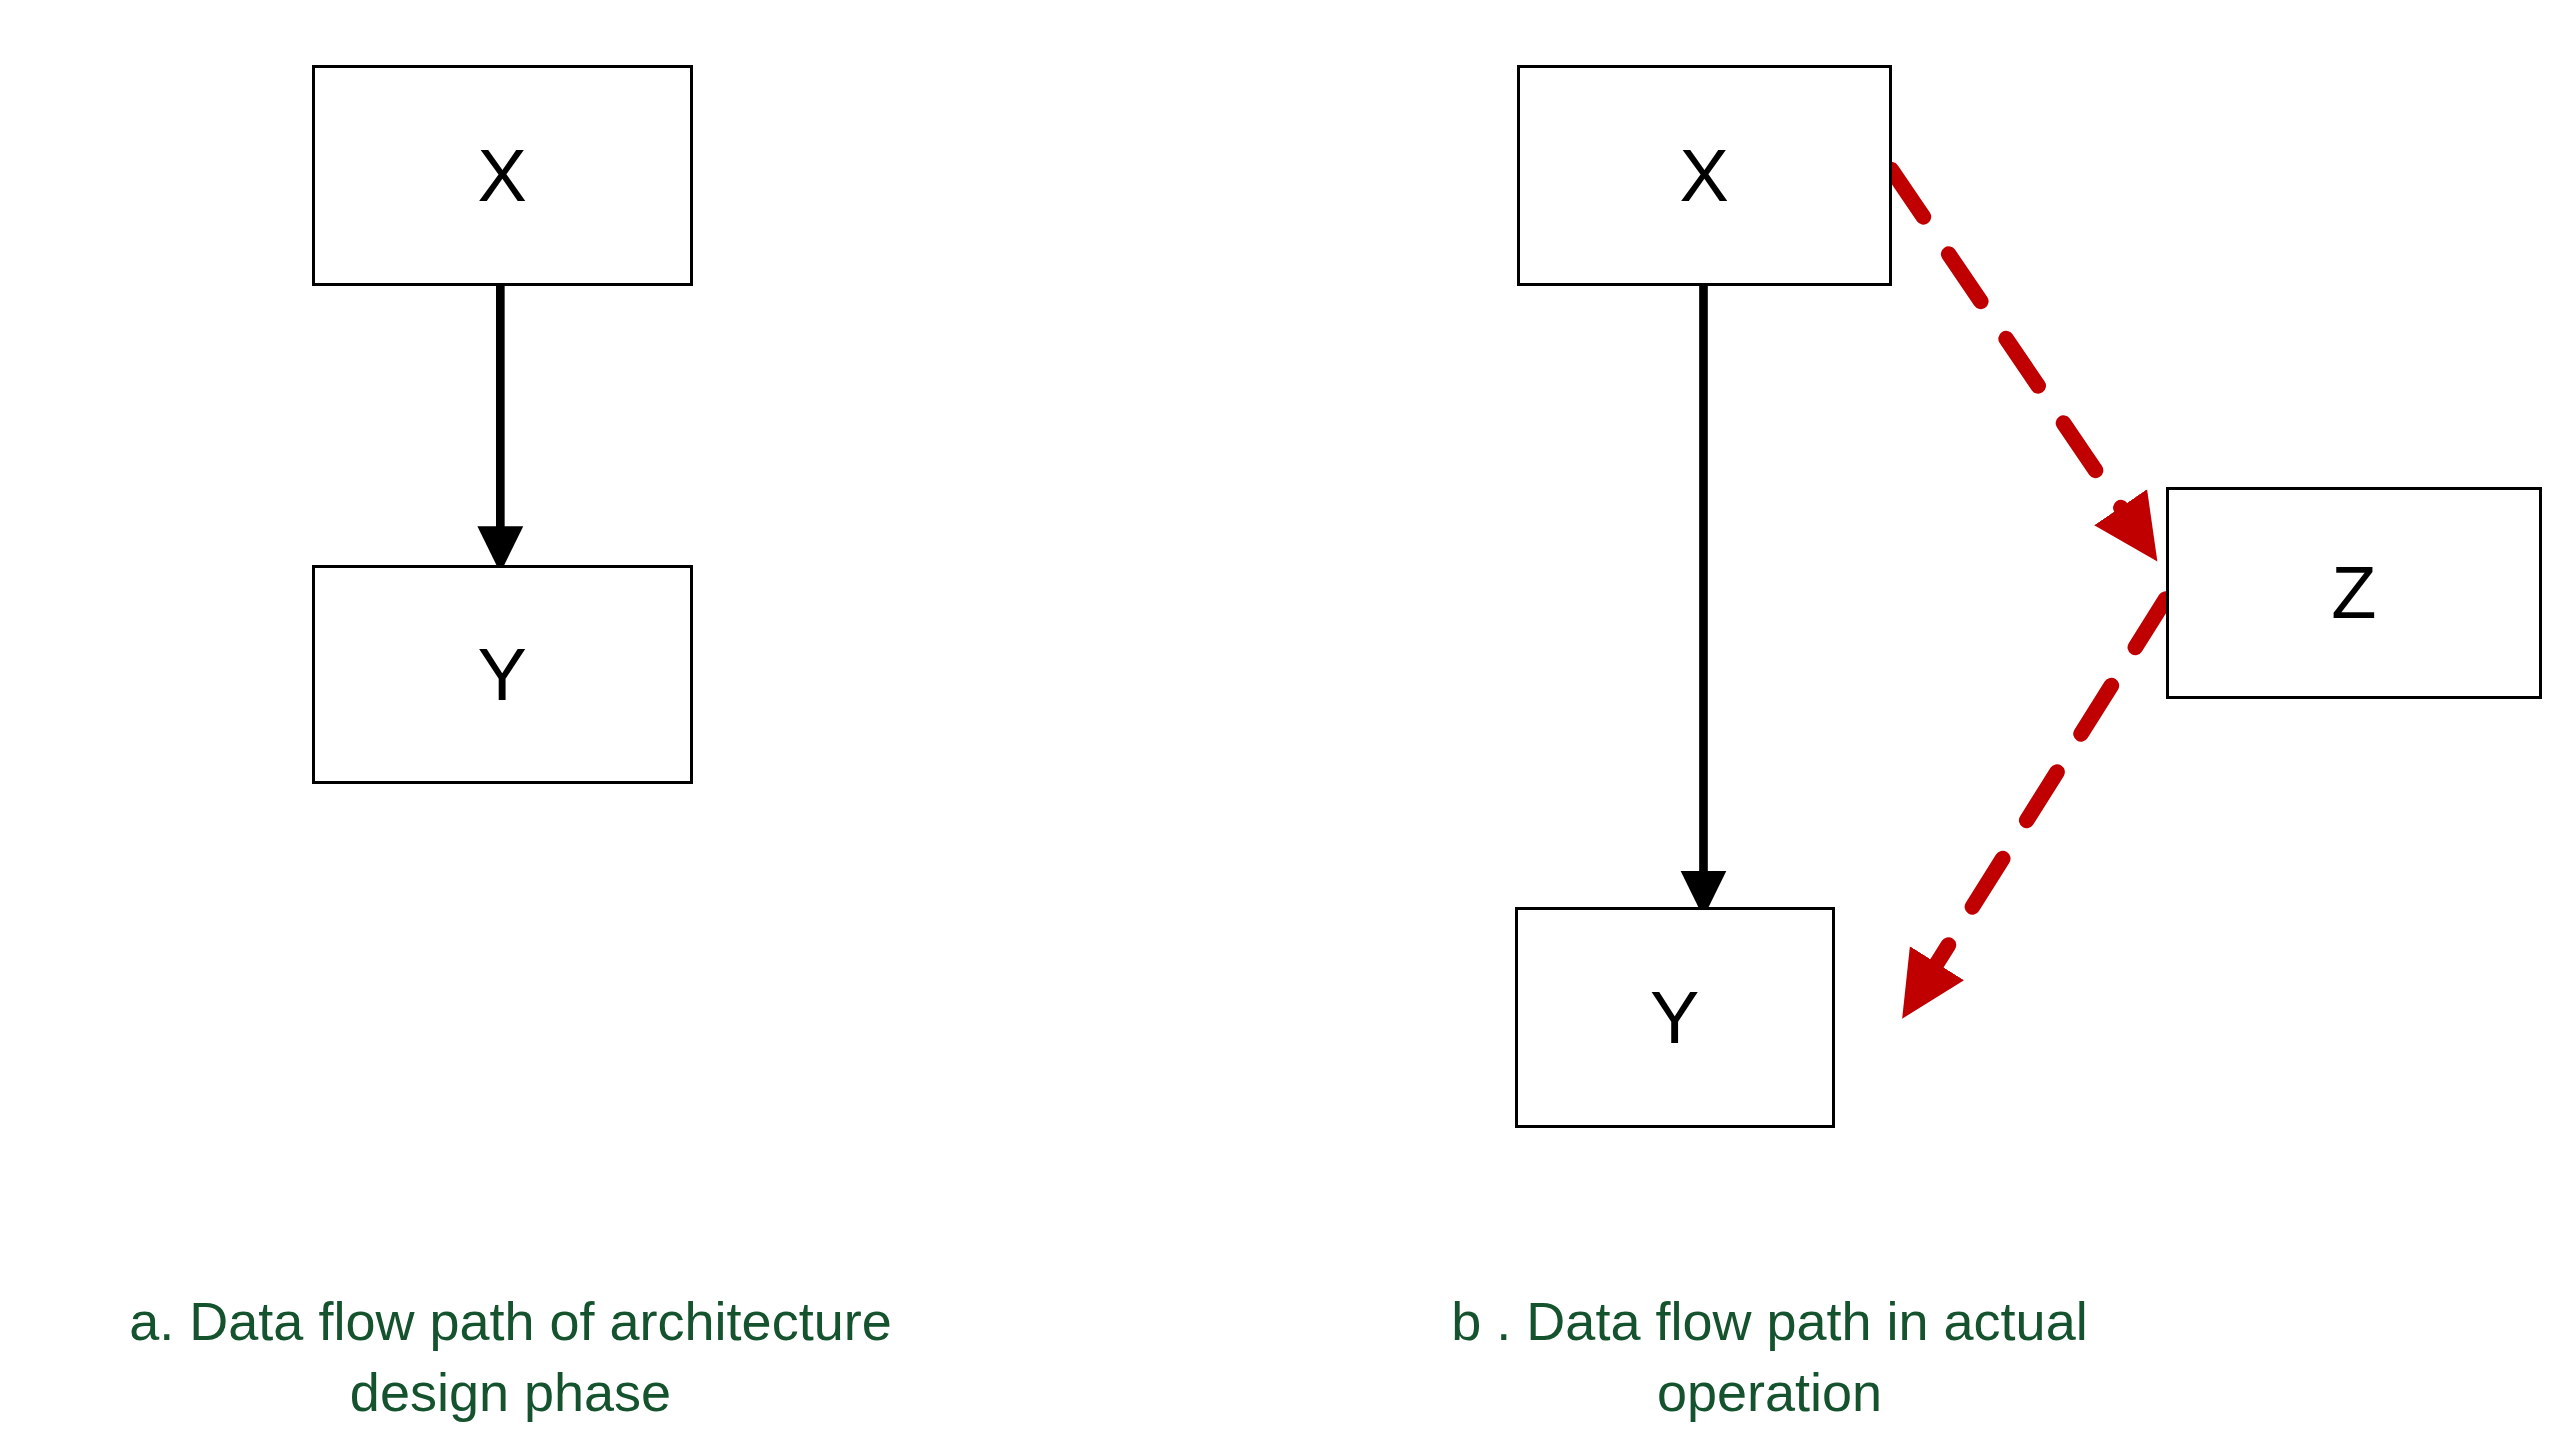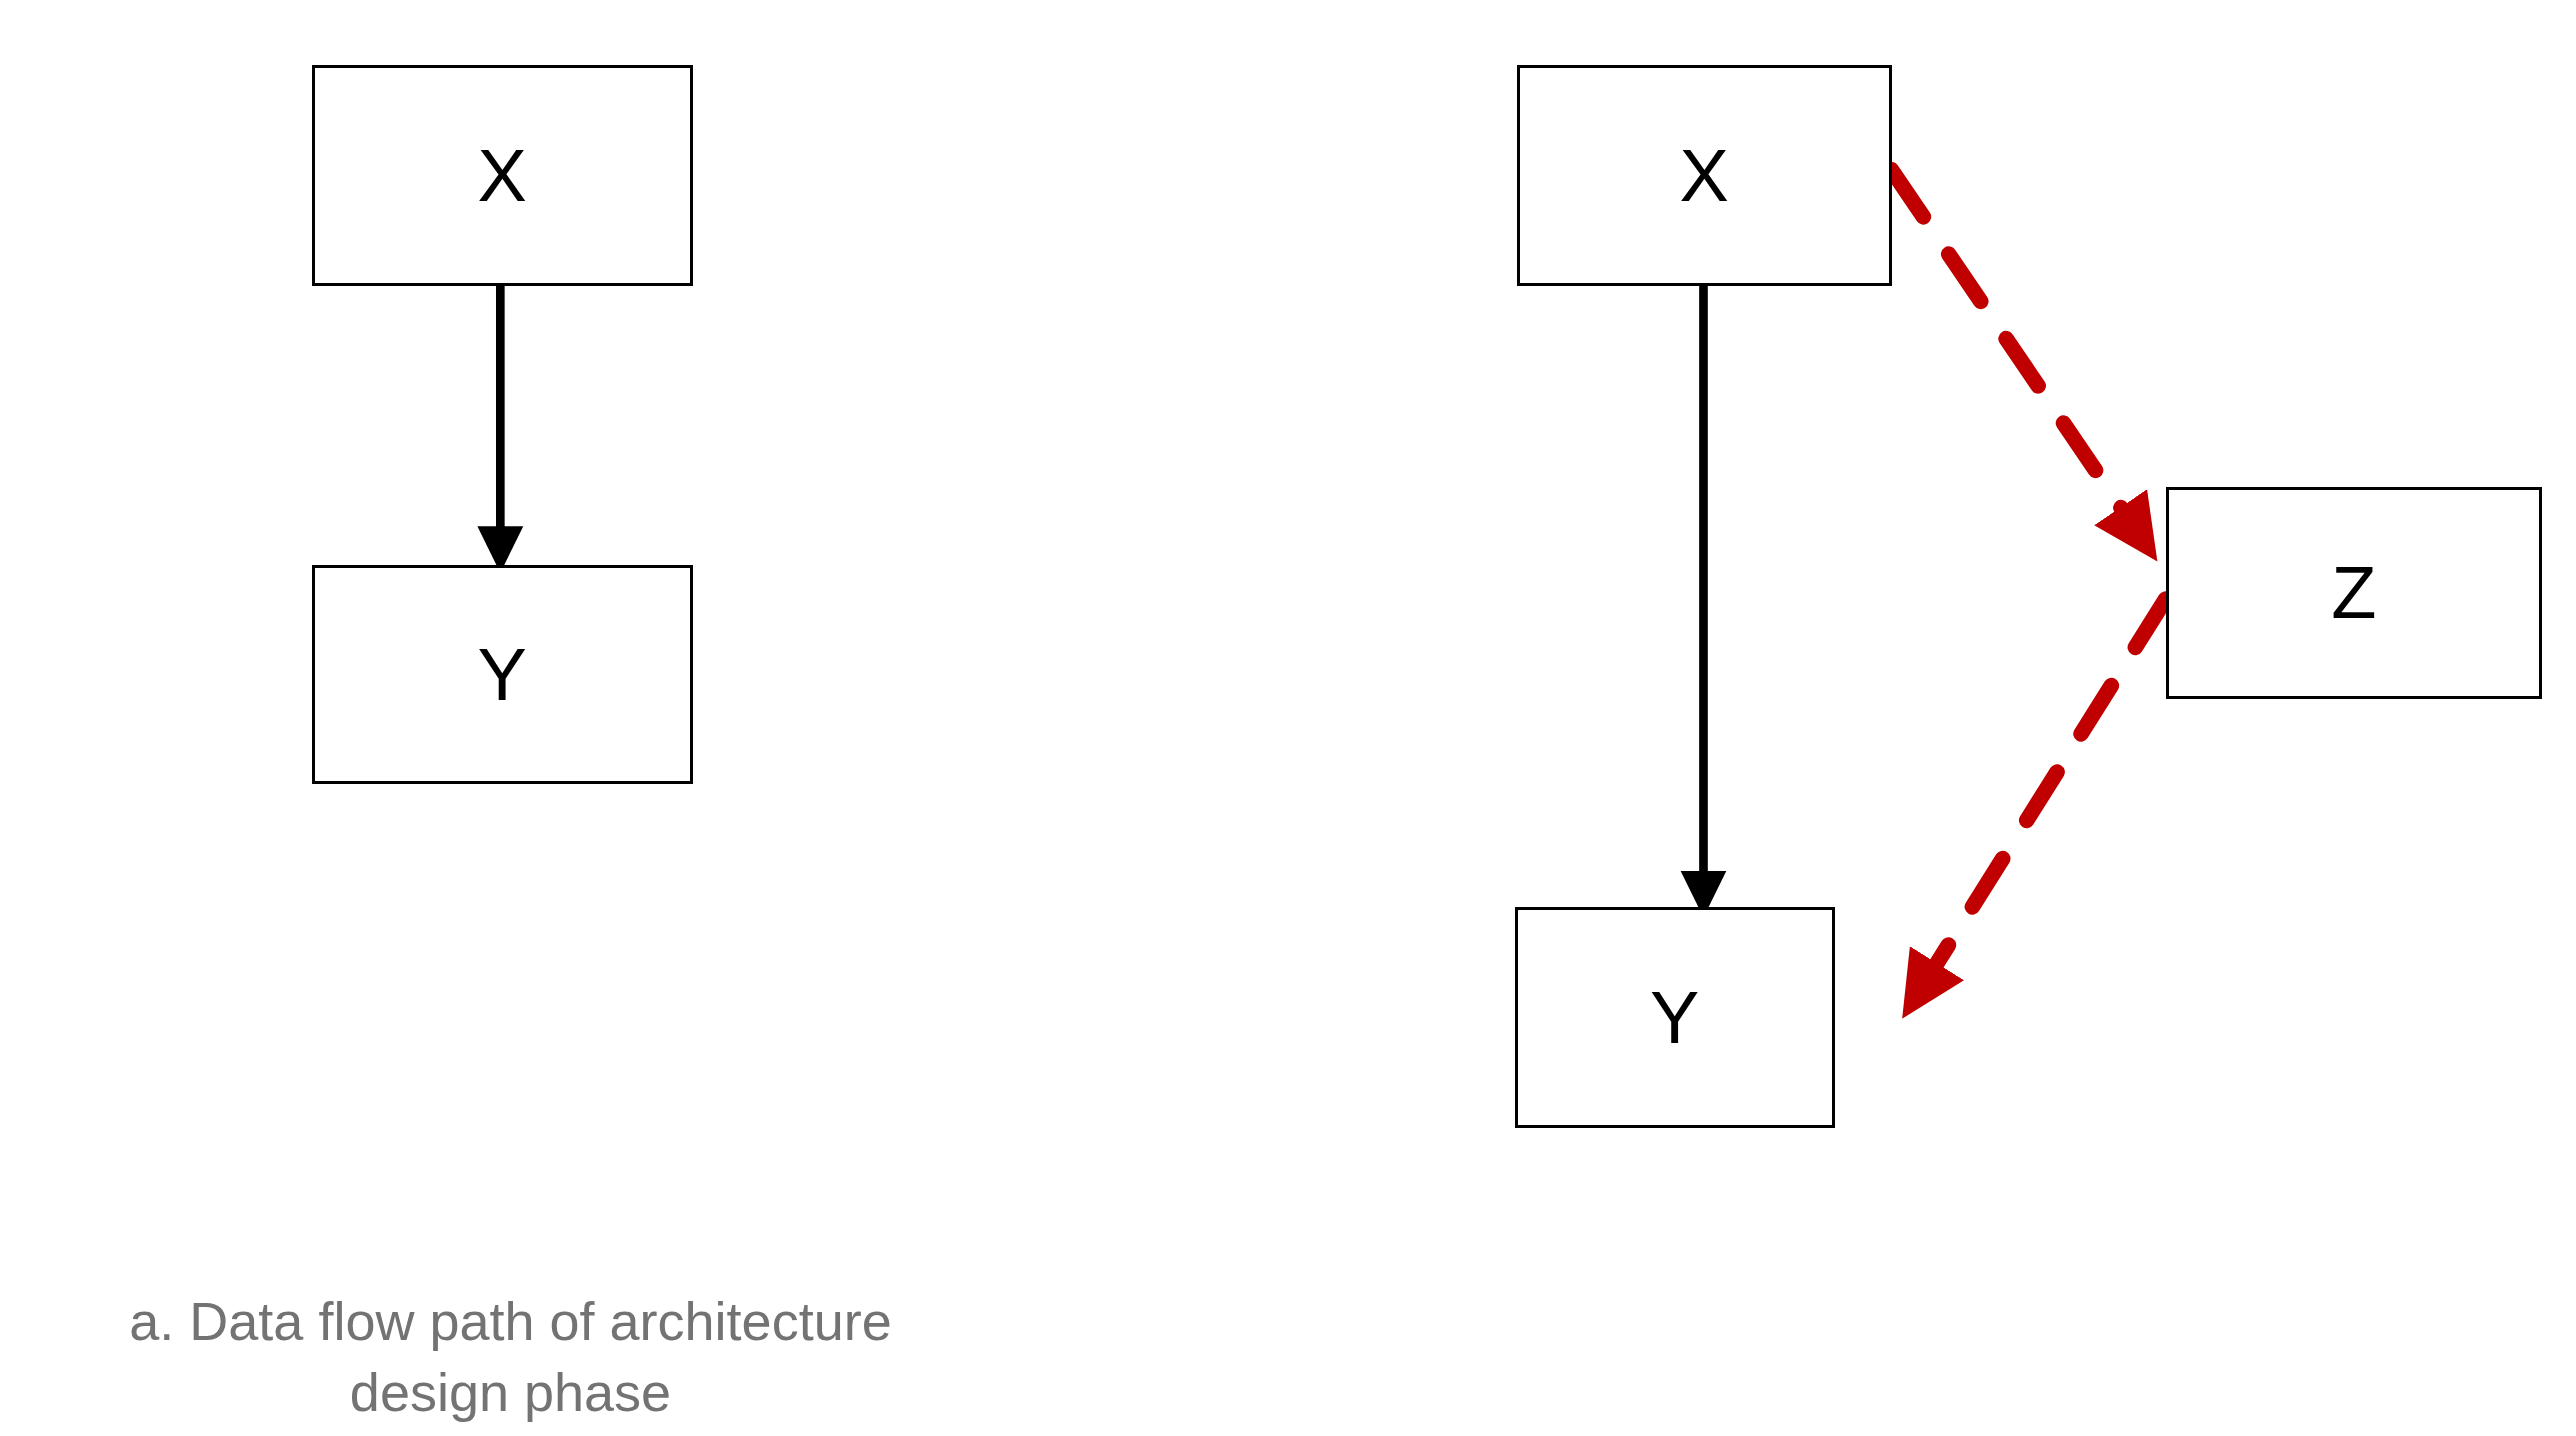--- a/index.html
+++ b/index.html
@@ -41,21 +41,21 @@
     font-weight: 400;
     letter-spacing: 0.4px;
     user-select: none;
   }
   .caption {
     position: absolute;
     text-align: center;
     font-family: "Liberation Sans", sans-serif;
     font-size: 54px;
     line-height: 1.32;
-    color: #737373;
+    color: #14532d;
     font-weight: 400;
     white-space: pre-line;
   }
   
   #box-a-x { left: 312px; top: 65px;  width: 381px; height: 221px; }
   #box-a-y { left: 312px; top: 565px; width: 381px; height: 219px; }
   
   #box-b-x { left: 1517px; top: 65px;   width: 375px; height: 221px; }
   #box-b-y { left: 1515px; top: 907px; width: 320px; height: 221px; }
   #box-b-z { left: 2166px; top: 487px;  width: 376px; height: 212px; }
@@ -111,15 +111,17 @@
     <span class="node-label">Y</span>
   </div>
 
   <div class="node-box" id="box-b-z">
     <span class="node-label">Z</span>
   </div>
 
   <div class="caption" id="caption-a">a. Data flow path of architecture
 design phase</div>
 
+  <div class="caption" id="caption-b">b . Data flow path in actual
+operation</div>
 
 </div>
 
 
 </body></html>

